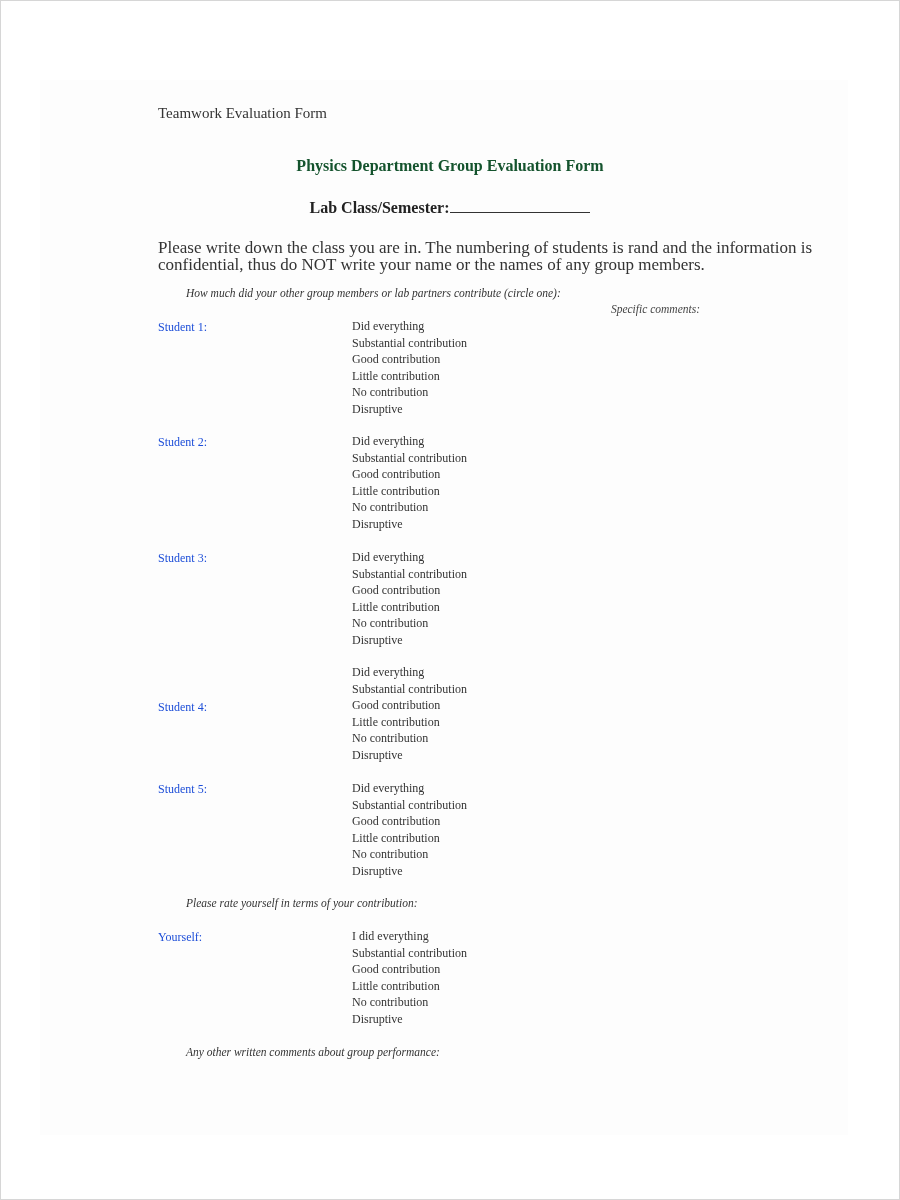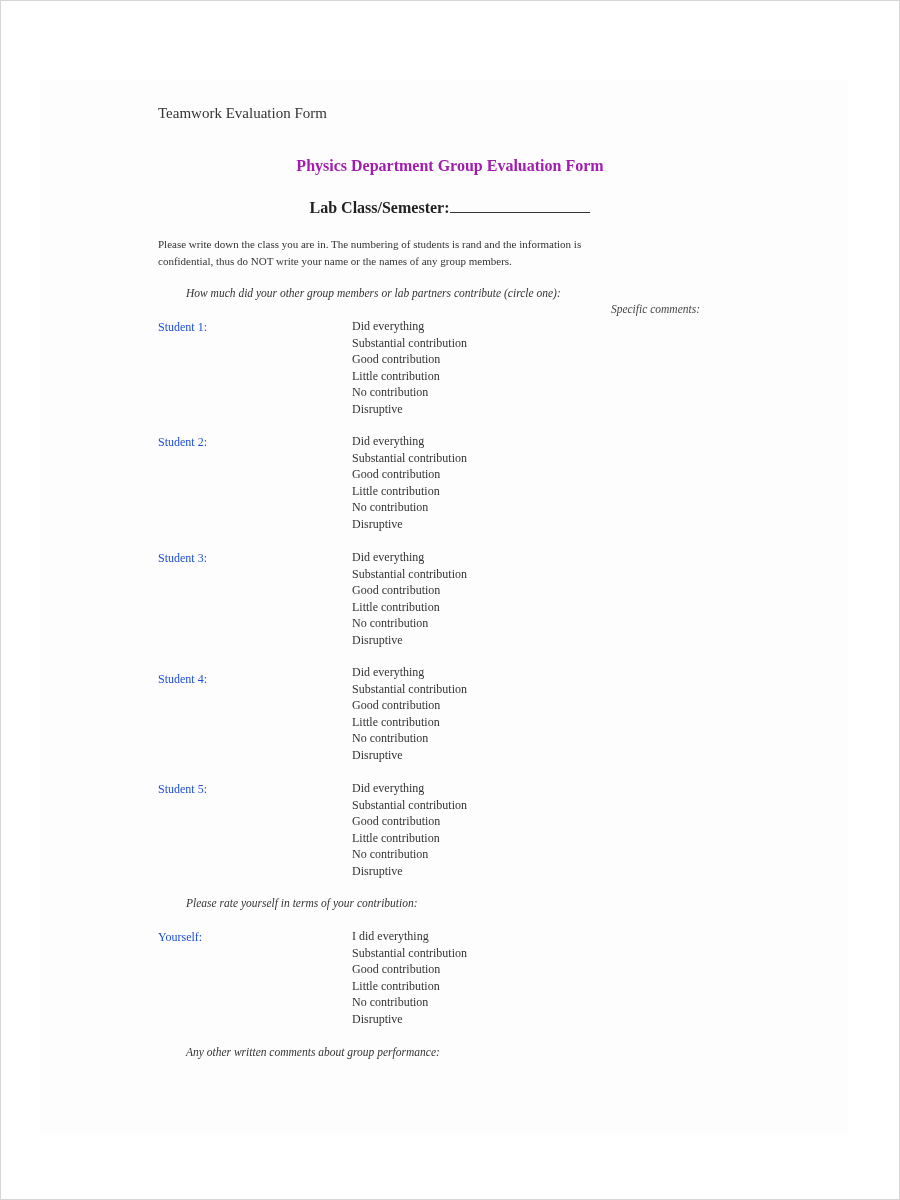--- a/index.html
+++ b/index.html
@@ -12,24 +12,24 @@
   .frame {
     position: absolute; left: 0; top: 0; width: 898px; height: 1198px;
     border: 1px solid #d6d6d6; background: #ffffff;
   }
   .page-inner {
     position: absolute; left: 40px; top: 80px; width: 808px; height: 1055px;
     background: #fdfdfd;
   }
   .abs { position: absolute; white-space: nowrap; }
   .doc-header { left: 158px; top: 105px; font-size: 15px; color: #333; text-align: right; }
-  .title { left: 0; width: 900px; text-align: center; top: 157px; font-size: 16px; font-weight: bold; color: #a21caf; }
+  .title { left: 0; width: 900px; text-align: center; top: 157px; font-size: 16px; font-weight: bold; color: #14532d; }
   .lab-line { left: 0; width: 900px; text-align: center; top: 198px; font-size: 16px; font-weight: bold; color: #222; }
   .lab-line .blank { display: inline-block; width: 140px; border-bottom: 1px solid #333; height: 14px; vertical-align: baseline; margin-left: 1px; }
-  .instr { left: 158px; font-size: 11px; color: #333; }
+  .instr { left: 158px; font-size: 17px; color: #333; }
   .italic-prompt { left: 158px; font-size: 11.5px; font-style: italic; color: #333; margin-left: 28px; }
   .specific { right: 200px; top: 303px; font-size: 11.5px; font-style: italic; color: #444; text-align: right; }
   .block-label { left: 158px; font-size: 12px; color: #1d4ed8; }
   .options { left: 352px; font-size: 12px; color: #333; margin: 0; padding: 0; list-style: none; }
   .options li { height: 16.5px; line-height: 16.5px; }
 </style>
 </head>
 <body>
 
 <div class="frame"></div>
@@ -70,21 +70,21 @@
 <div class="abs block-label" style="top:551px">Student 3:</div>
 <ul class="abs options" style="top:549px">
   <li>Did everything</li>
   <li>Substantial contribution</li>
   <li>Good contribution</li>
   <li>Little contribution</li>
   <li>No contribution</li>
   <li>Disruptive</li>
 </ul>
 
-<div class="abs block-label" style="top:672px">Student 4:</div>
+<div class="abs block-label" style="top:700px">Student 4:</div>
 <ul class="abs options" style="top:664px">
   <li>Did everything</li>
   <li>Substantial contribution</li>
   <li>Good contribution</li>
   <li>Little contribution</li>
   <li>No contribution</li>
   <li>Disruptive</li>
 </ul>
 
 <div class="abs block-label" style="top:782px">Student 5:</div>

